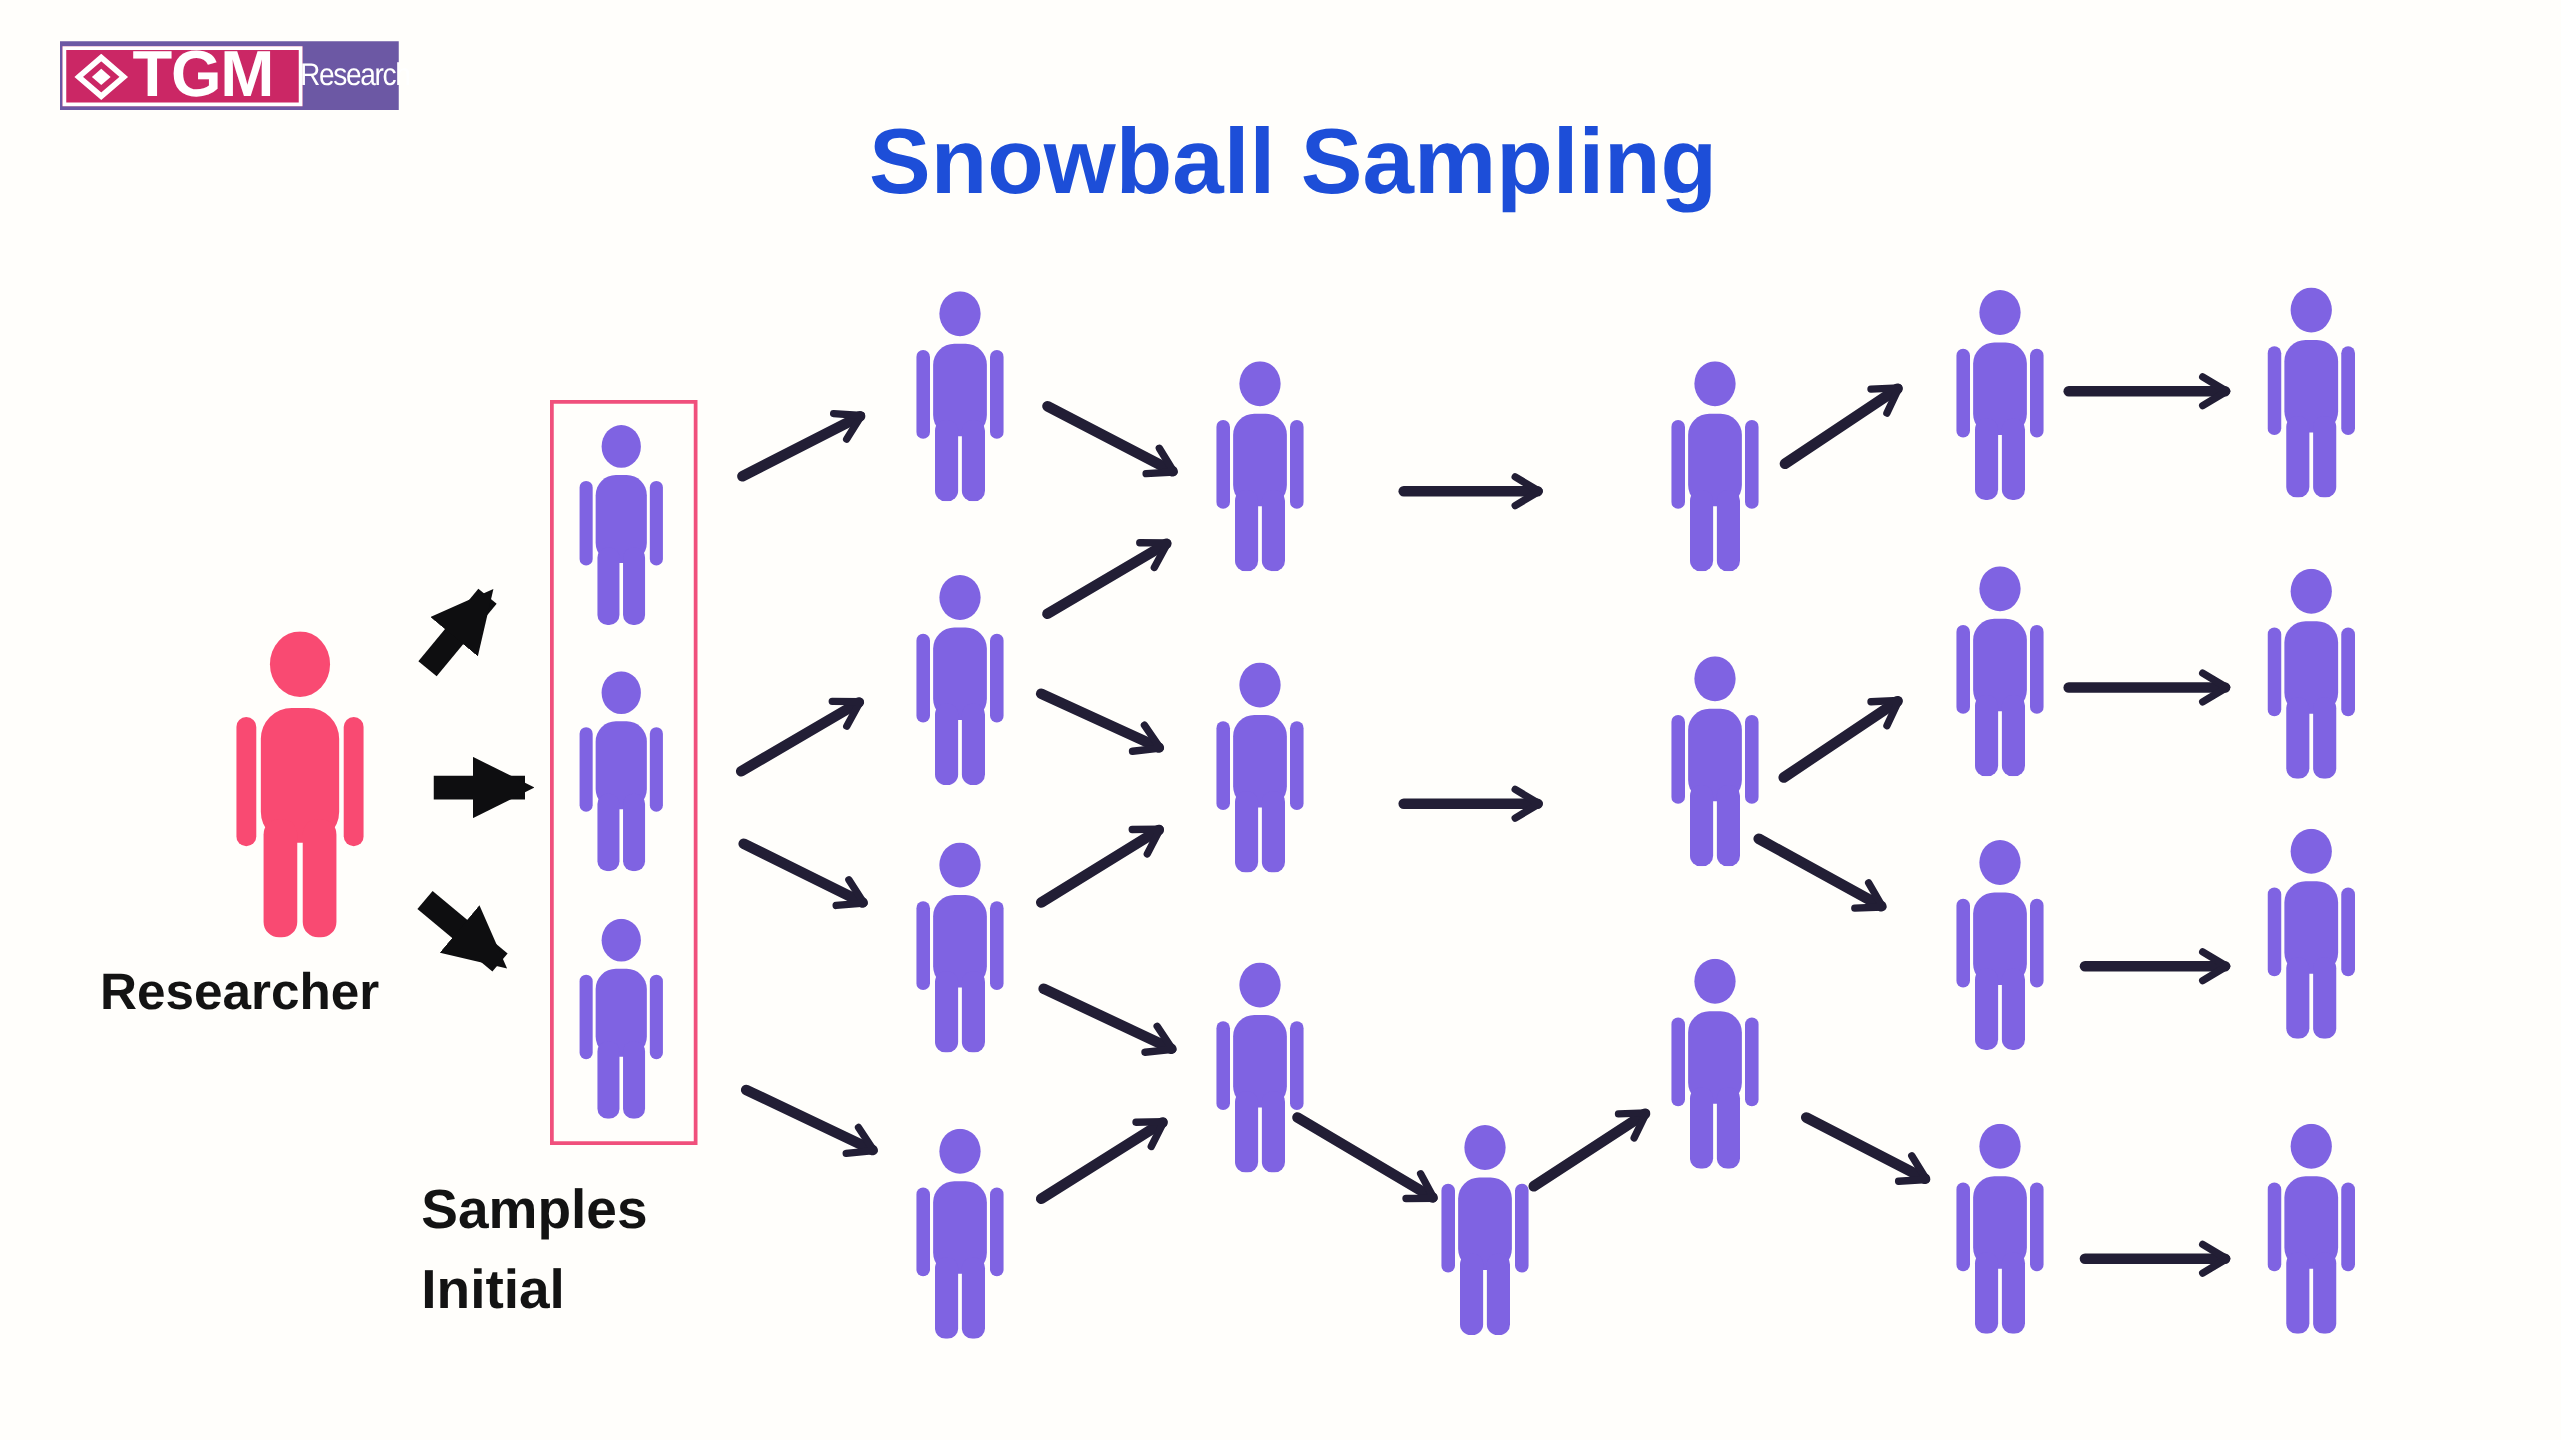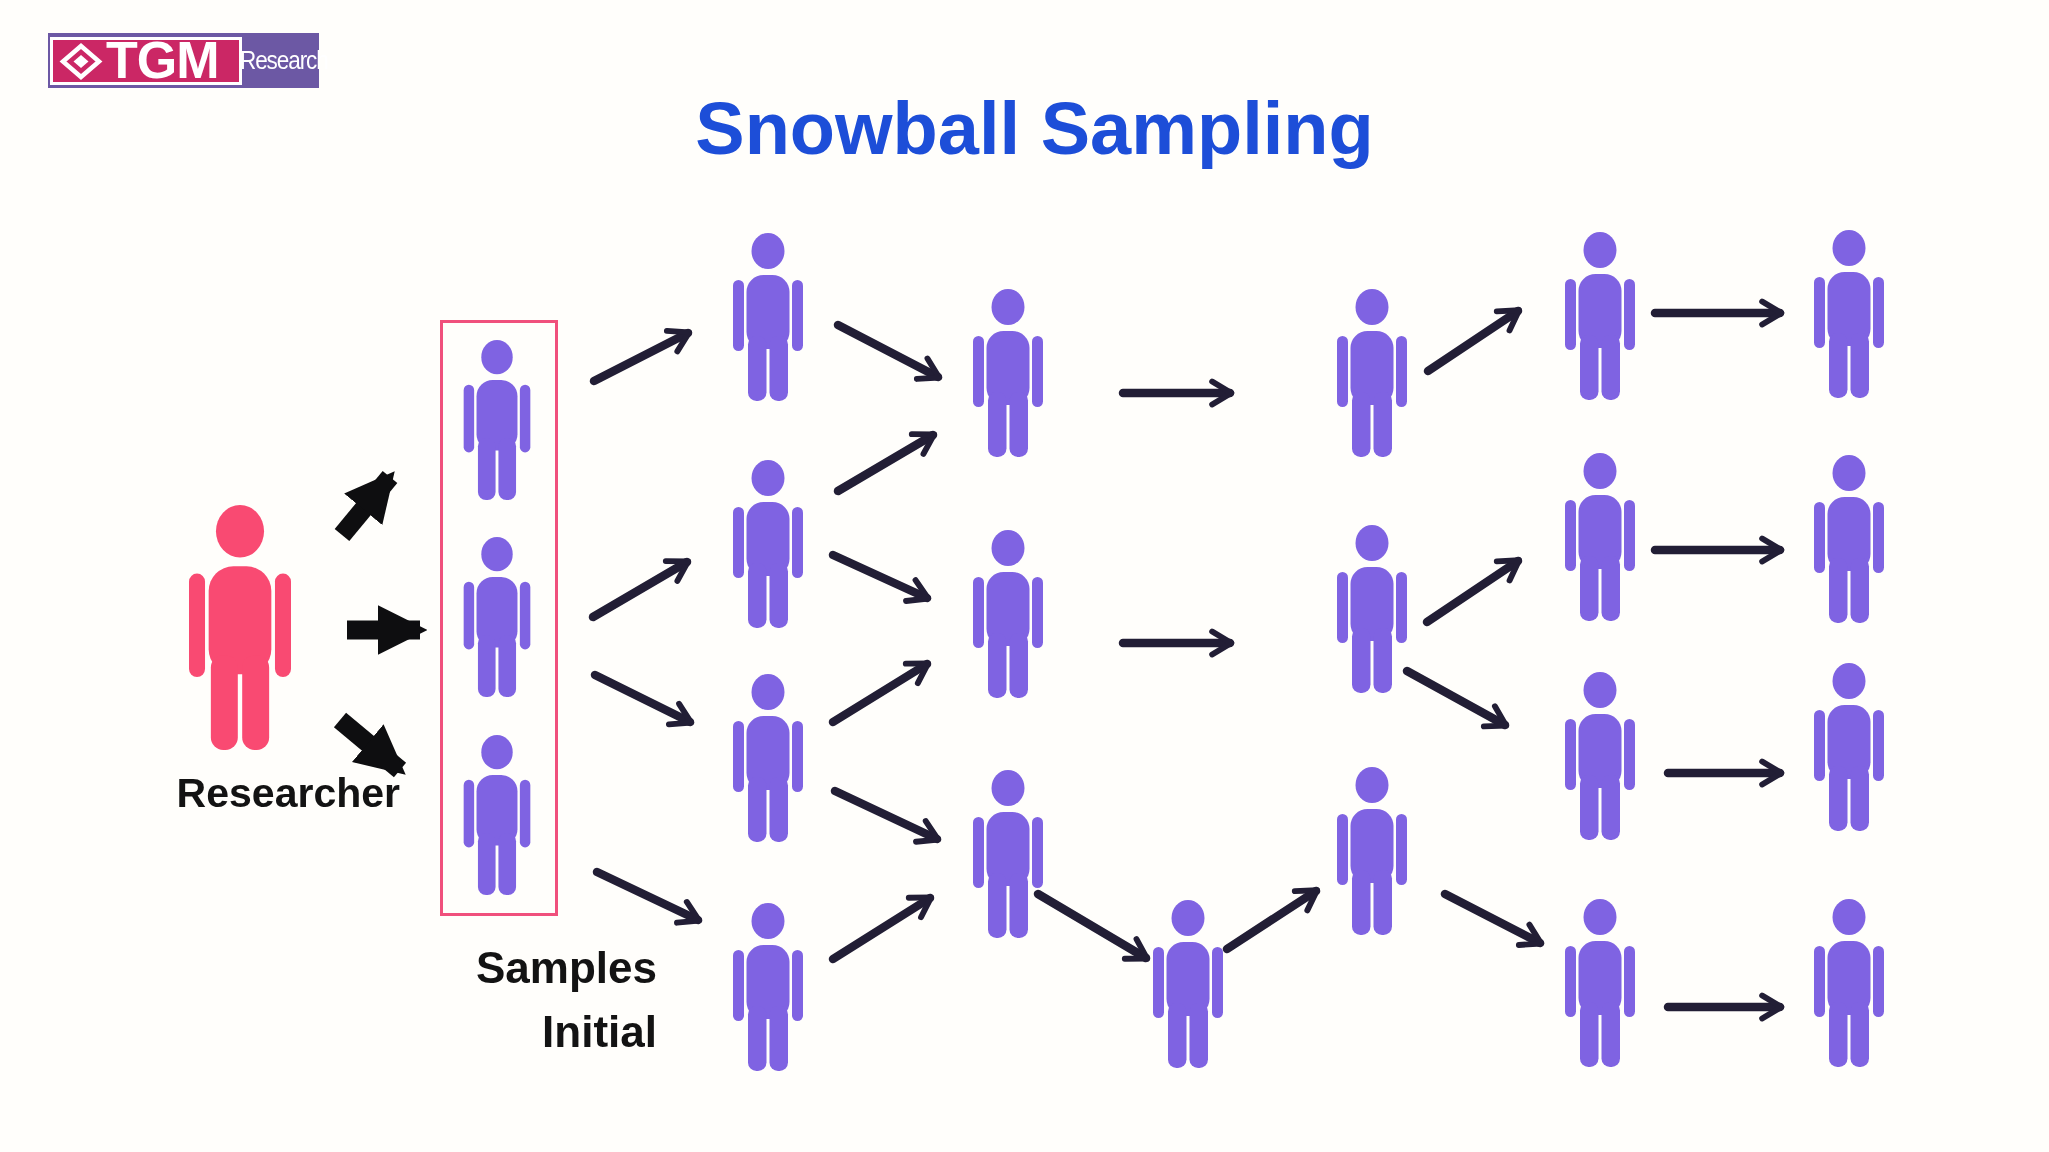--- a/index.html
+++ b/index.html
@@ -5,21 +5,21 @@
   html,body { margin:0; padding:0; background:#ffffff; }
   #canvas {
     position:relative; width:2049px; height:1152px; overflow:hidden;
     font-family:"Liberation Sans", sans-serif; background:#fffefb;padding-left:20px;
   }
   #diagram-svg { position:absolute; left:0; top:0; }
   .title {
     position:absolute; top:86px; left:0; right:0; margin:0;
     text-align:center; font-size:74px; font-weight:bold; letter-spacing:0;
   }
-  .label { position:absolute; text-align:right; font-weight:bold; }
+  .label { position:absolute; text-align:left; font-weight:bold; }
   .researcher-label { left:80px; top:770px; width:320px; font-size:41px; }
   .samples-label { left:337px; top:936px; width:320px; font-size:44px; line-height:64px; }
   .logo { position:absolute; left:48px; top:33px; width:271px; height:55px; }
   .logo-purple { position:absolute; left:0; top:0; width:100%; height:100%; }
   .logo-pink {
     position:absolute; left:2px; top:4px; width:186px; height:42px;
     border:3px solid #ffffff; display:flex; align-items:center;
   }
   .logo-tgm {
     color:#ffffff; font-size:52px; font-weight:bold; line-height:1;

